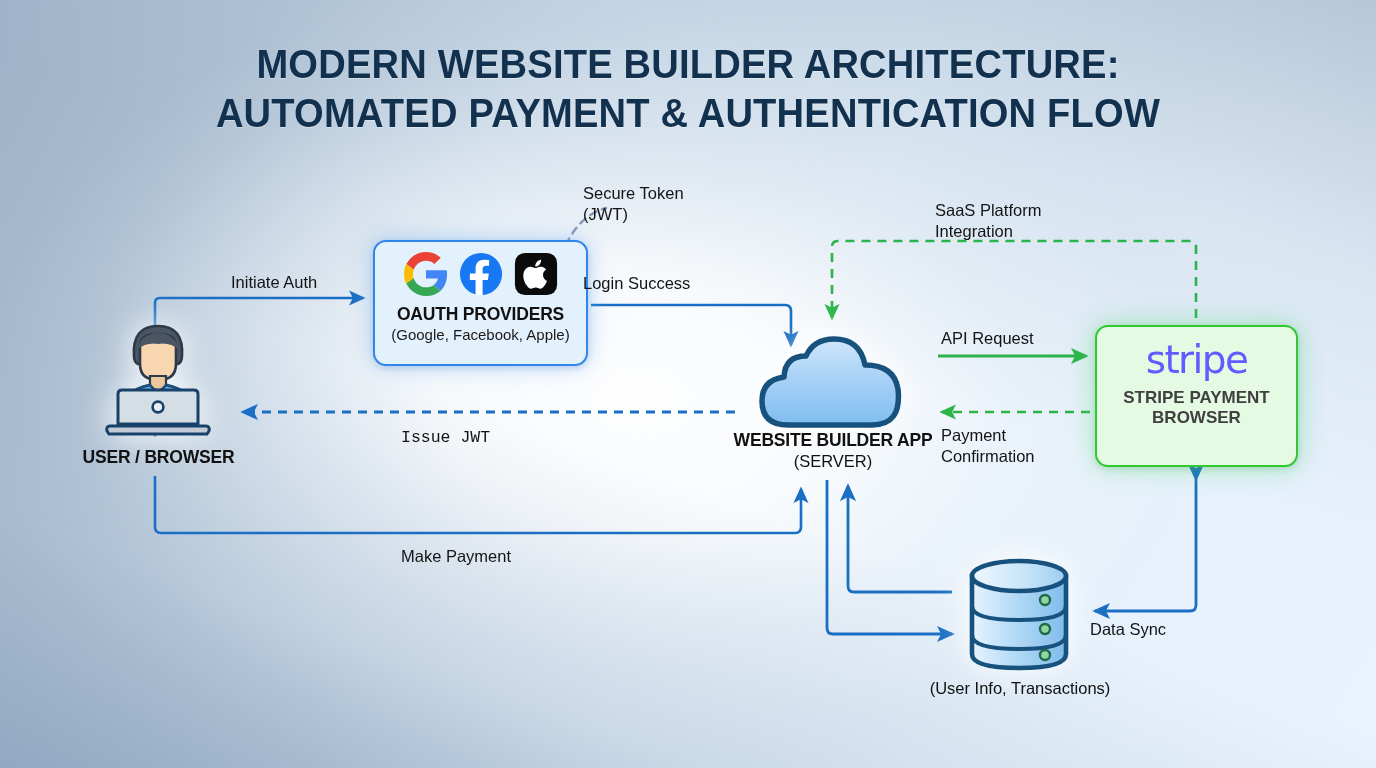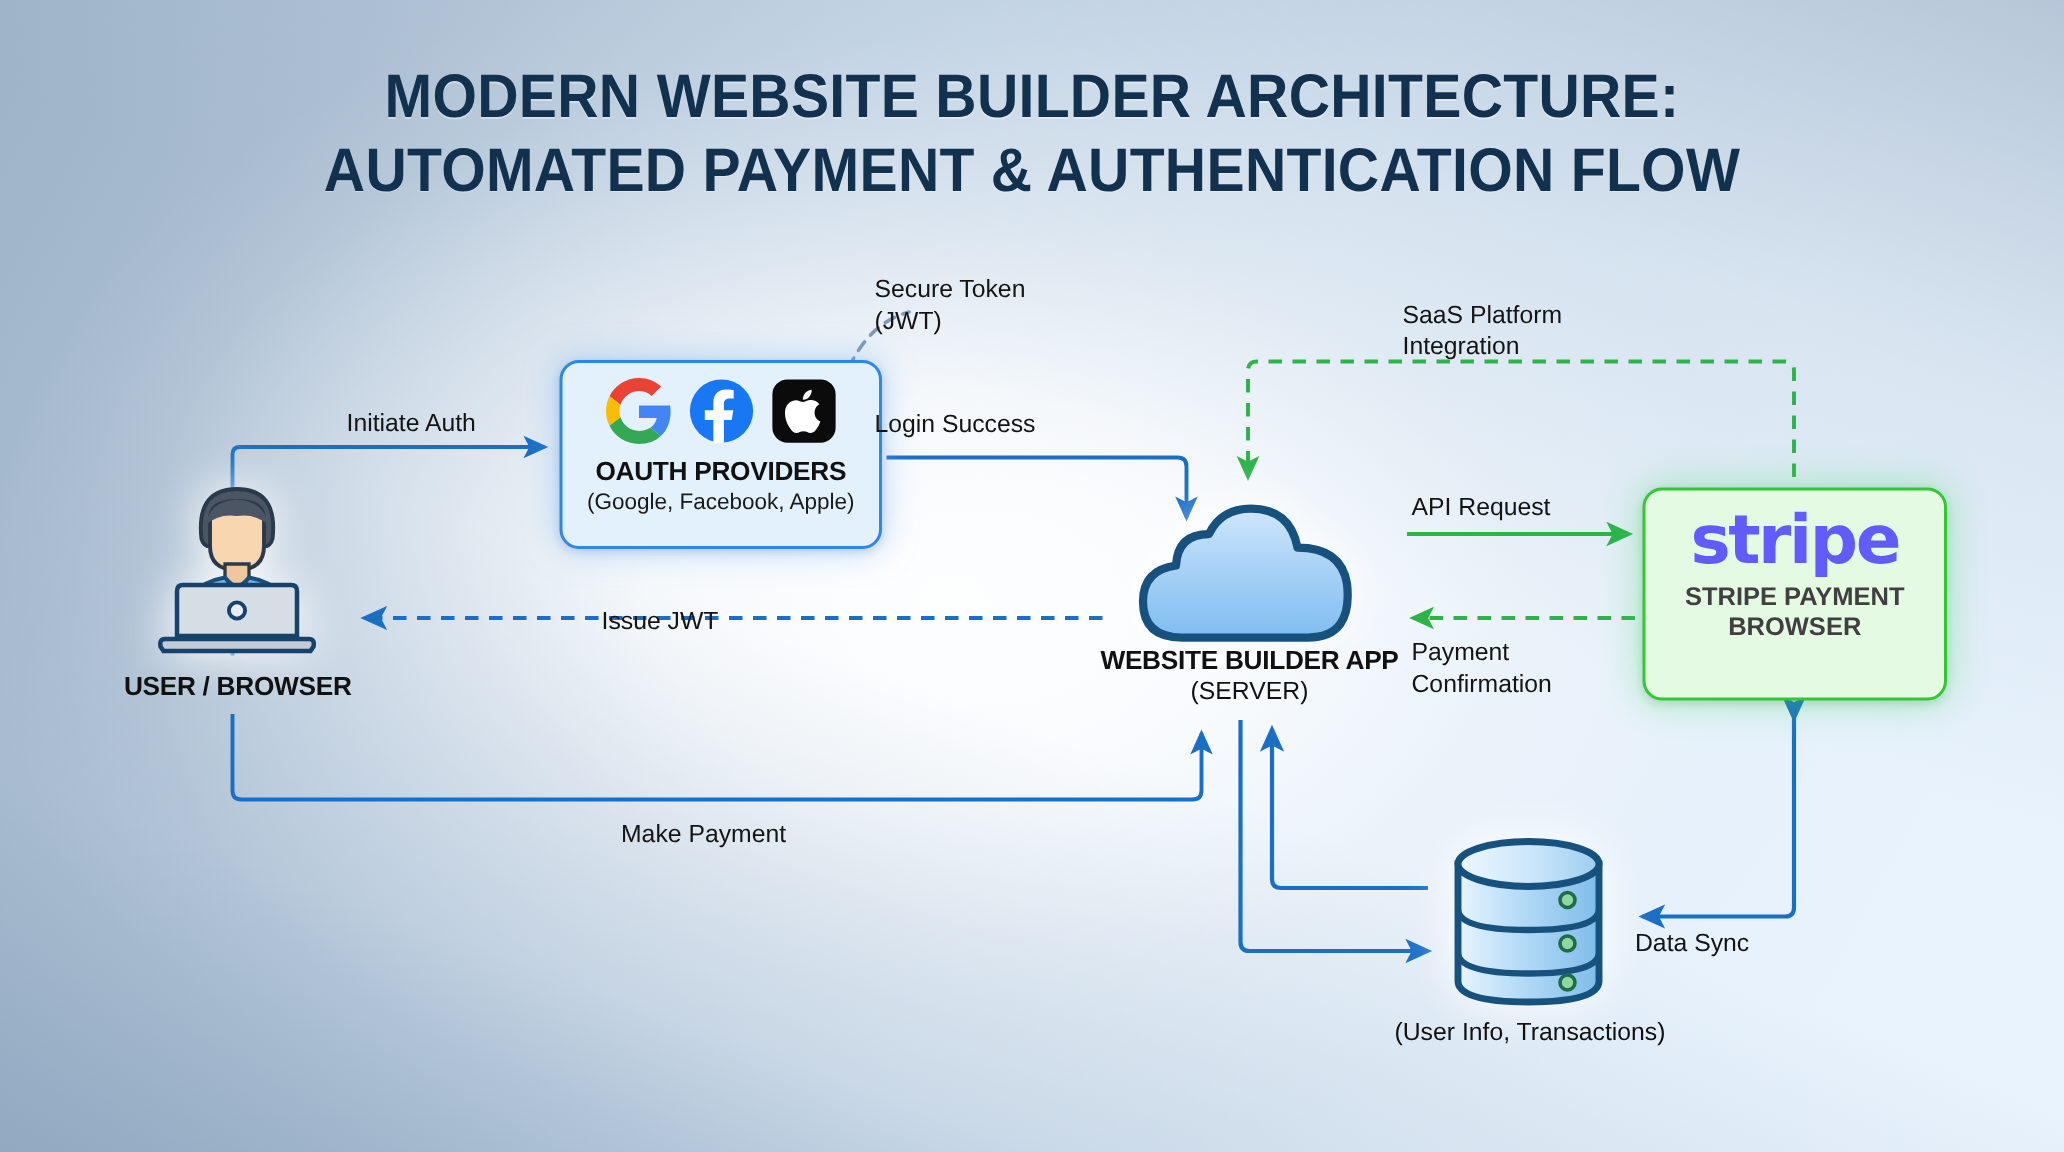--- a/index.html
+++ b/index.html
@@ -50,21 +50,21 @@
 
   
   #stripe-box{
     position:absolute;left:1095px;top:325px;width:203px;height:142px;
     background:#e4fae3;border:2.5px solid #32c832;border-radius:13px;
     box-shadow:0 0 26px rgba(80,220,110,0.45), 0 2px 6px rgba(40,110,60,0.18);
     display:flex;flex-direction:column;align-items:center;justify-content:flex-start;
     padding-top:12px;box-sizing:border-box;
   }
   #stripe-wordmark{
-    font-size:45px;font-weight:bold;color:#635bff;letter-spacing:-1.6px;line-height:42px;
+    font-size:39px;font-weight:normal;color:#635bff;letter-spacing:-1.6px;line-height:42px;
     font-family:"DejaVu Sans", sans-serif;
   }
   #stripe-label{
     margin-top:7px;font-size:17px;font-weight:bold;color:#404040;text-align:center;line-height:20px;
   }
 
   
   .caption{position:absolute;text-align:center;color:#111;}
   .caption .main{font-size:17.5px;font-weight:bold;letter-spacing:-0.2px;display:block;}
   .caption .sub{font-size:16.5px;display:block;line-height:21px;}
@@ -227,23 +227,23 @@
 
   <div class="elabel" style="left:231px;top:272px;width:160px;">Initiate Auth</div>
 
   <div class="elabel" style="left:583px;top:273px;width:165px;">Login Success</div>
 
   <div class="elabel two" style="left:583px;top:183px;width:155px;">
     <span>Secure Token</span><br>
     <span>(JWT)</span>
   </div>
 
-  <div class="elabel" style="left:401px;top:404px;width:160px;">Issue JWT</div>
-
-  <div class="elabel" style="left:414px;top:546px;width:160px;">Make Payment</div>
+  <div class="elabel" style="left:401px;top:428px;width:160px;font-family:Liberation Mono, monospace;">Issue JWT</div>
+
+  <div class="elabel" style="left:401px;top:546px;width:160px;">Make Payment</div>
 
   <div class="elabel" style="left:941px;top:328px;width:158px;">API Request</div>
 
   <div class="elabel two" style="left:935px;top:200px;width:158px;">
     <span>SaaS Platform</span><br>
     <span>Integration</span>
   </div>
 
   <div class="elabel two" style="left:941px;top:425px;width:158px;">
     <span>Payment</span><br>

